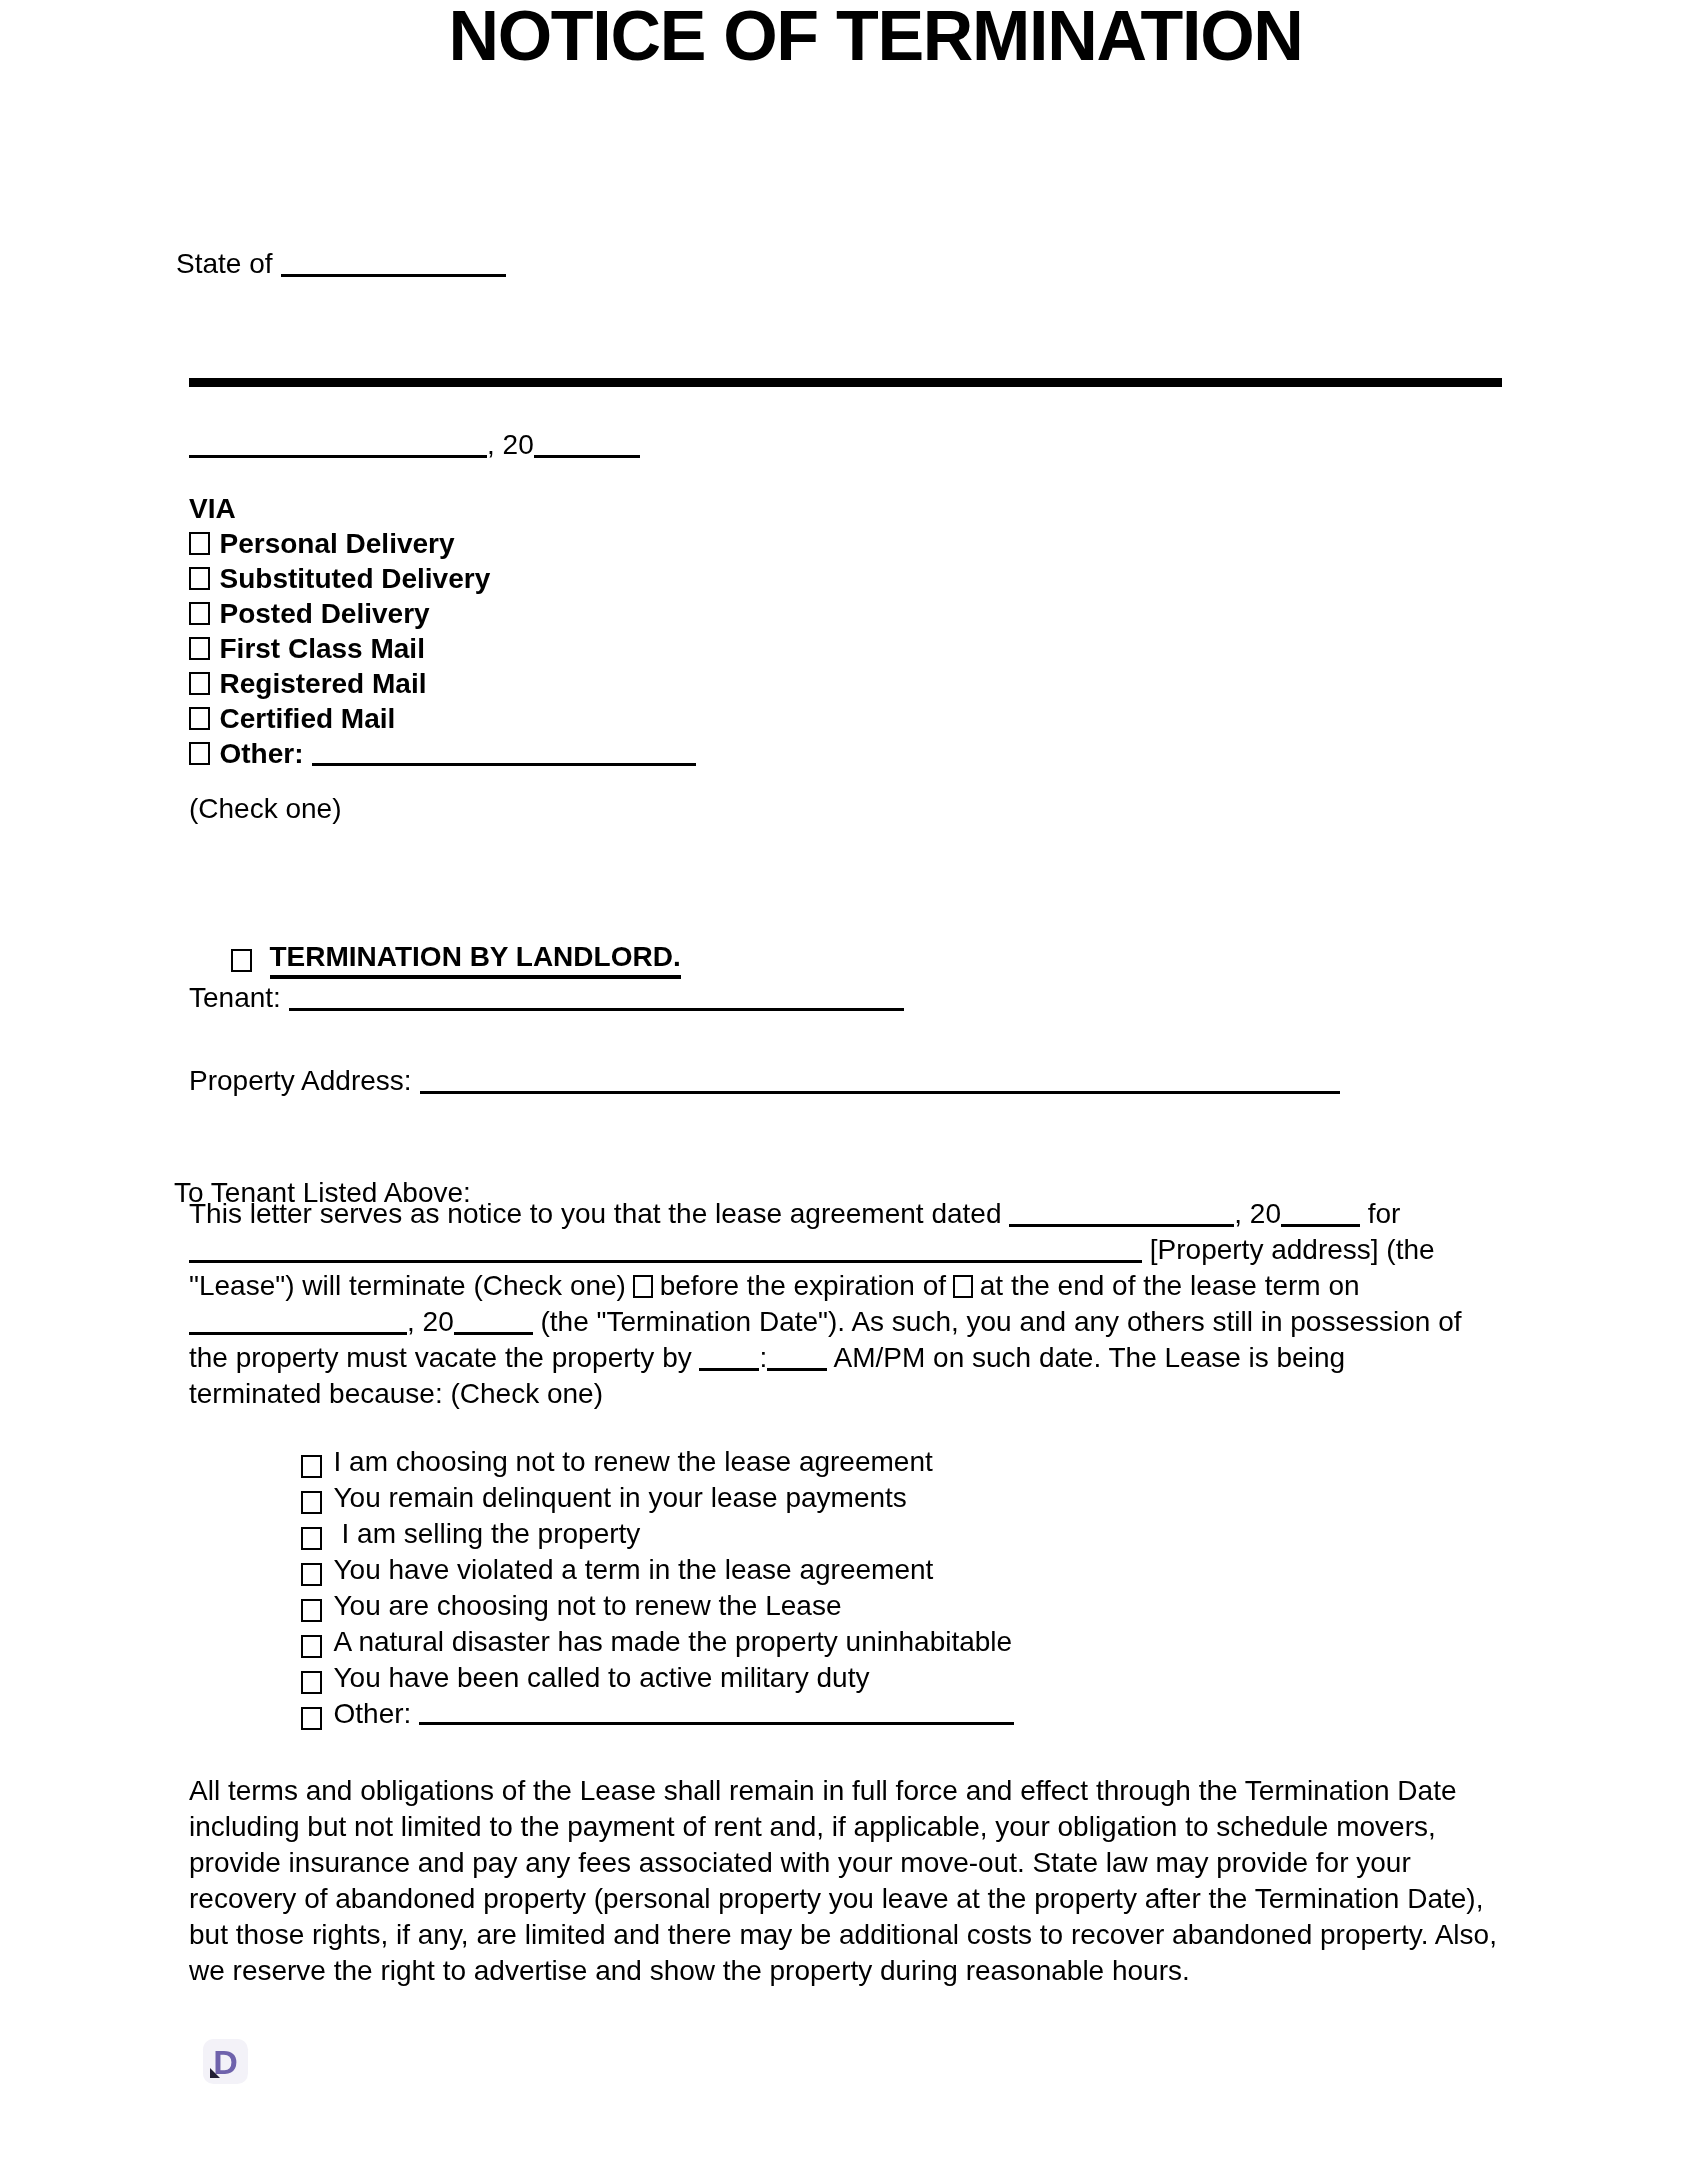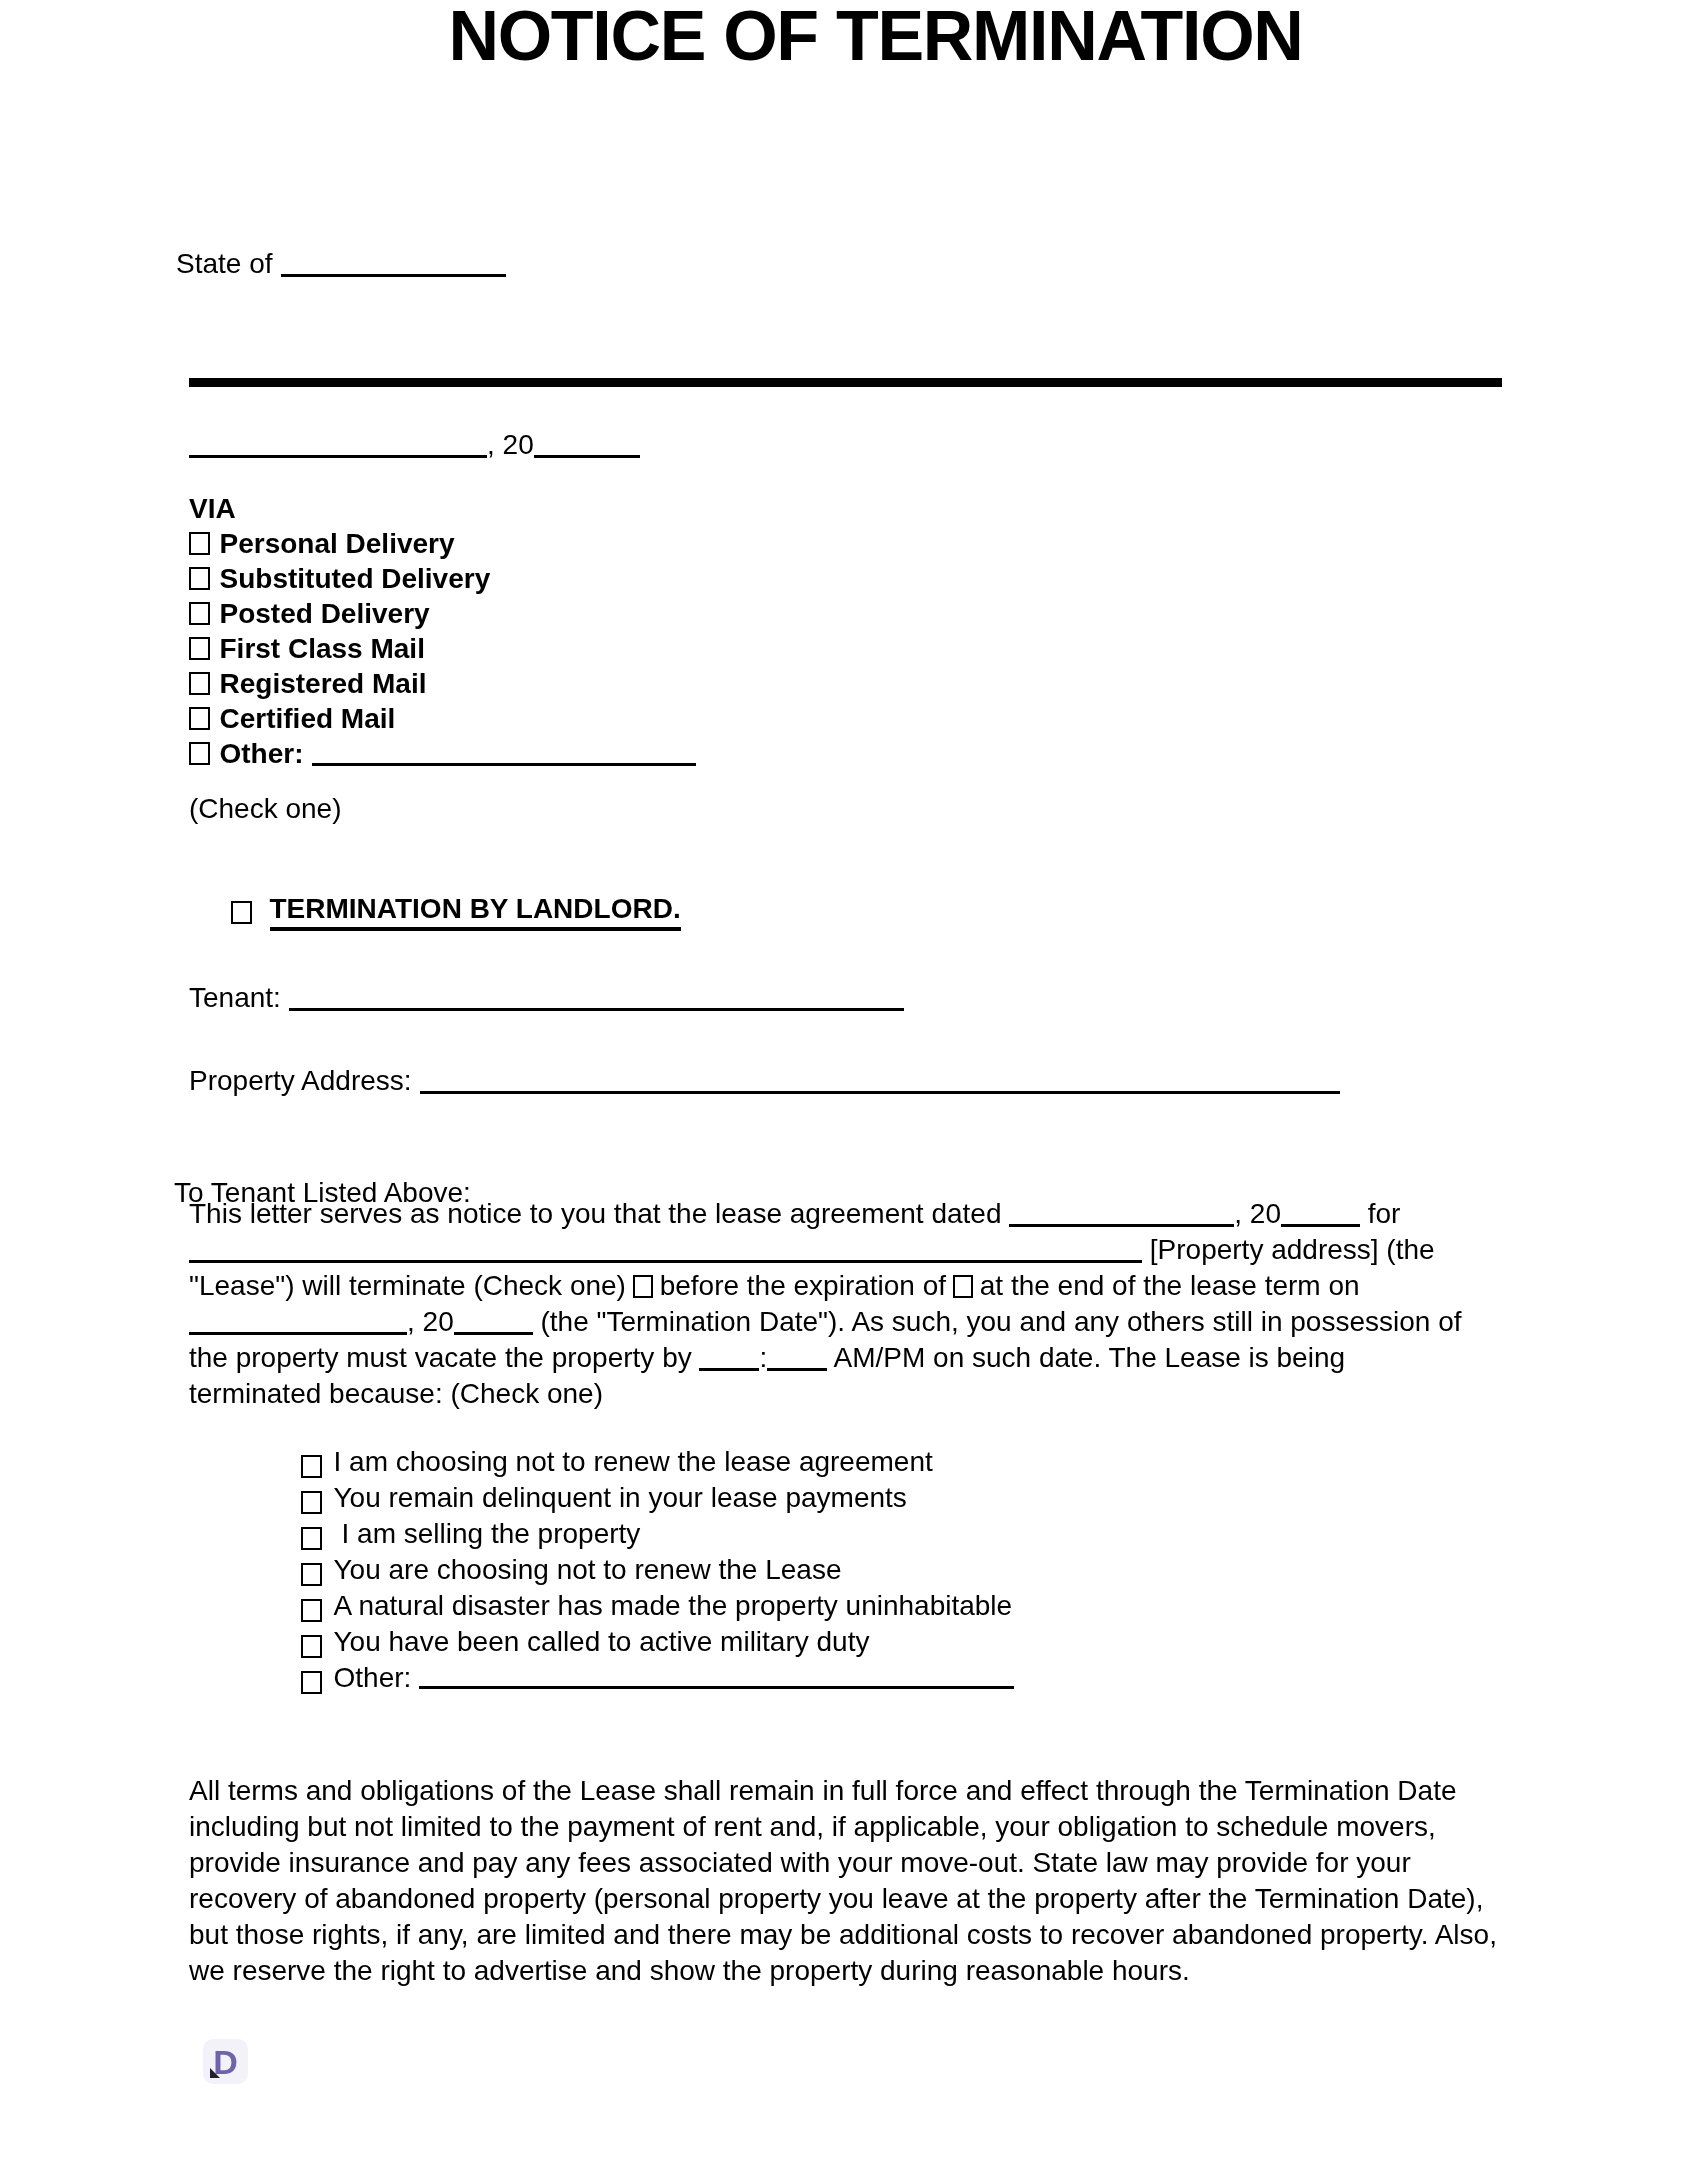--- a/index.html
+++ b/index.html
@@ -92,21 +92,21 @@
     </div>
     <div class="row b">
       <span class="cb"></span>
       <span class="label-gap">Other:</span>
       <span class="bl w580" style="align-self:flex-end;margin-bottom:5.3px;"></span>
     </div>
   </div>
 
   <div class="abs nw" style="left:189px;top:791px;line-height:36px;">(Check one)</div>
 
-  <div class="abs landlord-row" style="left:189px;top:892px;padding-left:42px;">
+  <div class="abs landlord-row" style="left:189px;top:940px;padding-left:42px;">
     <span class="cb"></span>
     <span class="landlord-text">TERMINATION BY LANDLORD.</span>
   </div>
 
   <div class="abs nw" style="left:189px;top:980px;line-height:36px;">
     <span class="label-gap">Tenant:</span><span class="bl w930"></span>
   </div>
 
   <div class="abs nw" style="left:189px;top:1063px;line-height:36px;">
     <span class="label-gap">Property Address:</span><span class="bl w1390"></span>
@@ -147,20 +147,24 @@
     <div class="rrow">
       <span class="cb"></span>
       <span>You remain delinquent in your lease payments</span>
     </div>
     <div class="rrow">
       <span class="cb"></span>
       <span style="padding-left:8px;">I am selling the property</span>
     </div>
     <div class="rrow">
       <span class="cb"></span>
+      <span>You have violated a term in the lease agreement</span>
+    </div>
+    <div class="rrow">
+      <span class="cb"></span>
       <span>You are choosing not to renew the Lease</span>
     </div>
     <div class="rrow">
       <span class="cb"></span>
       <span>A natural disaster has made the property uninhabitable</span>
     </div>
     <div class="rrow">
       <span class="cb"></span>
       <span>You have been called to active military duty</span>
     </div>

